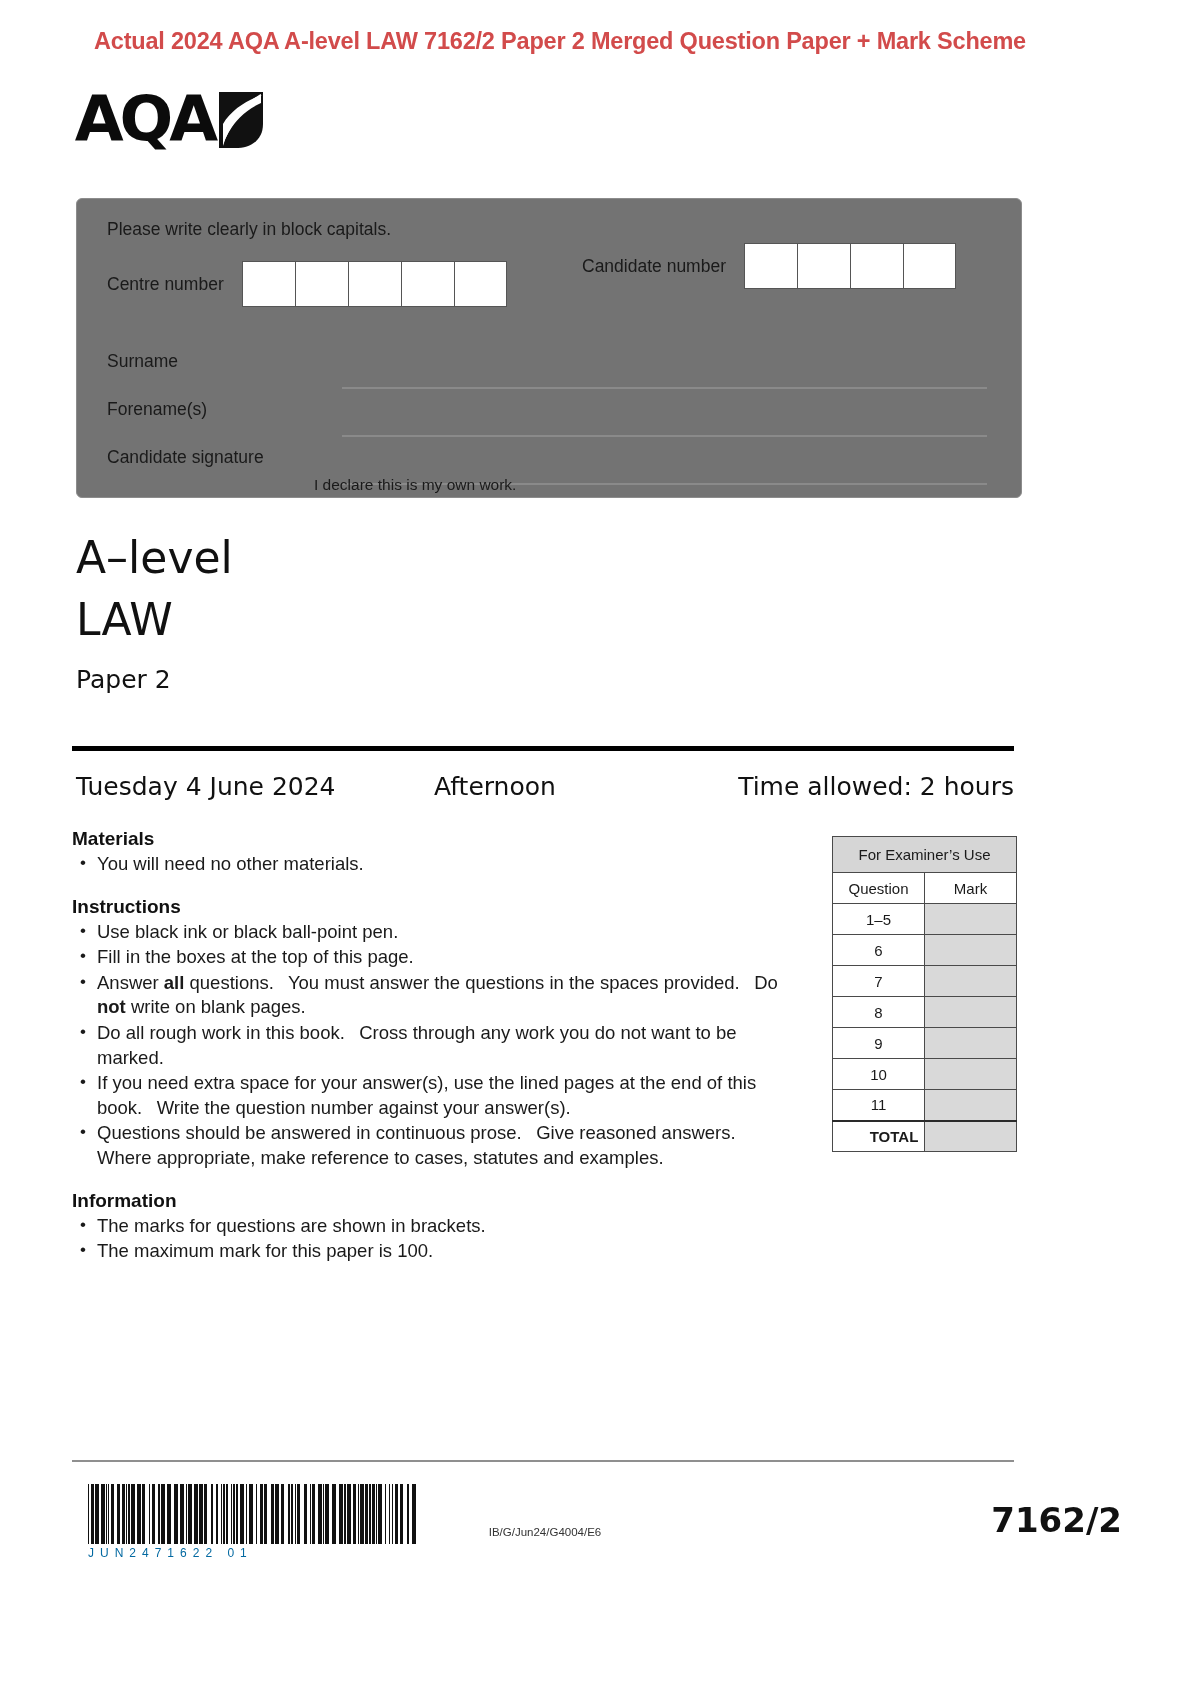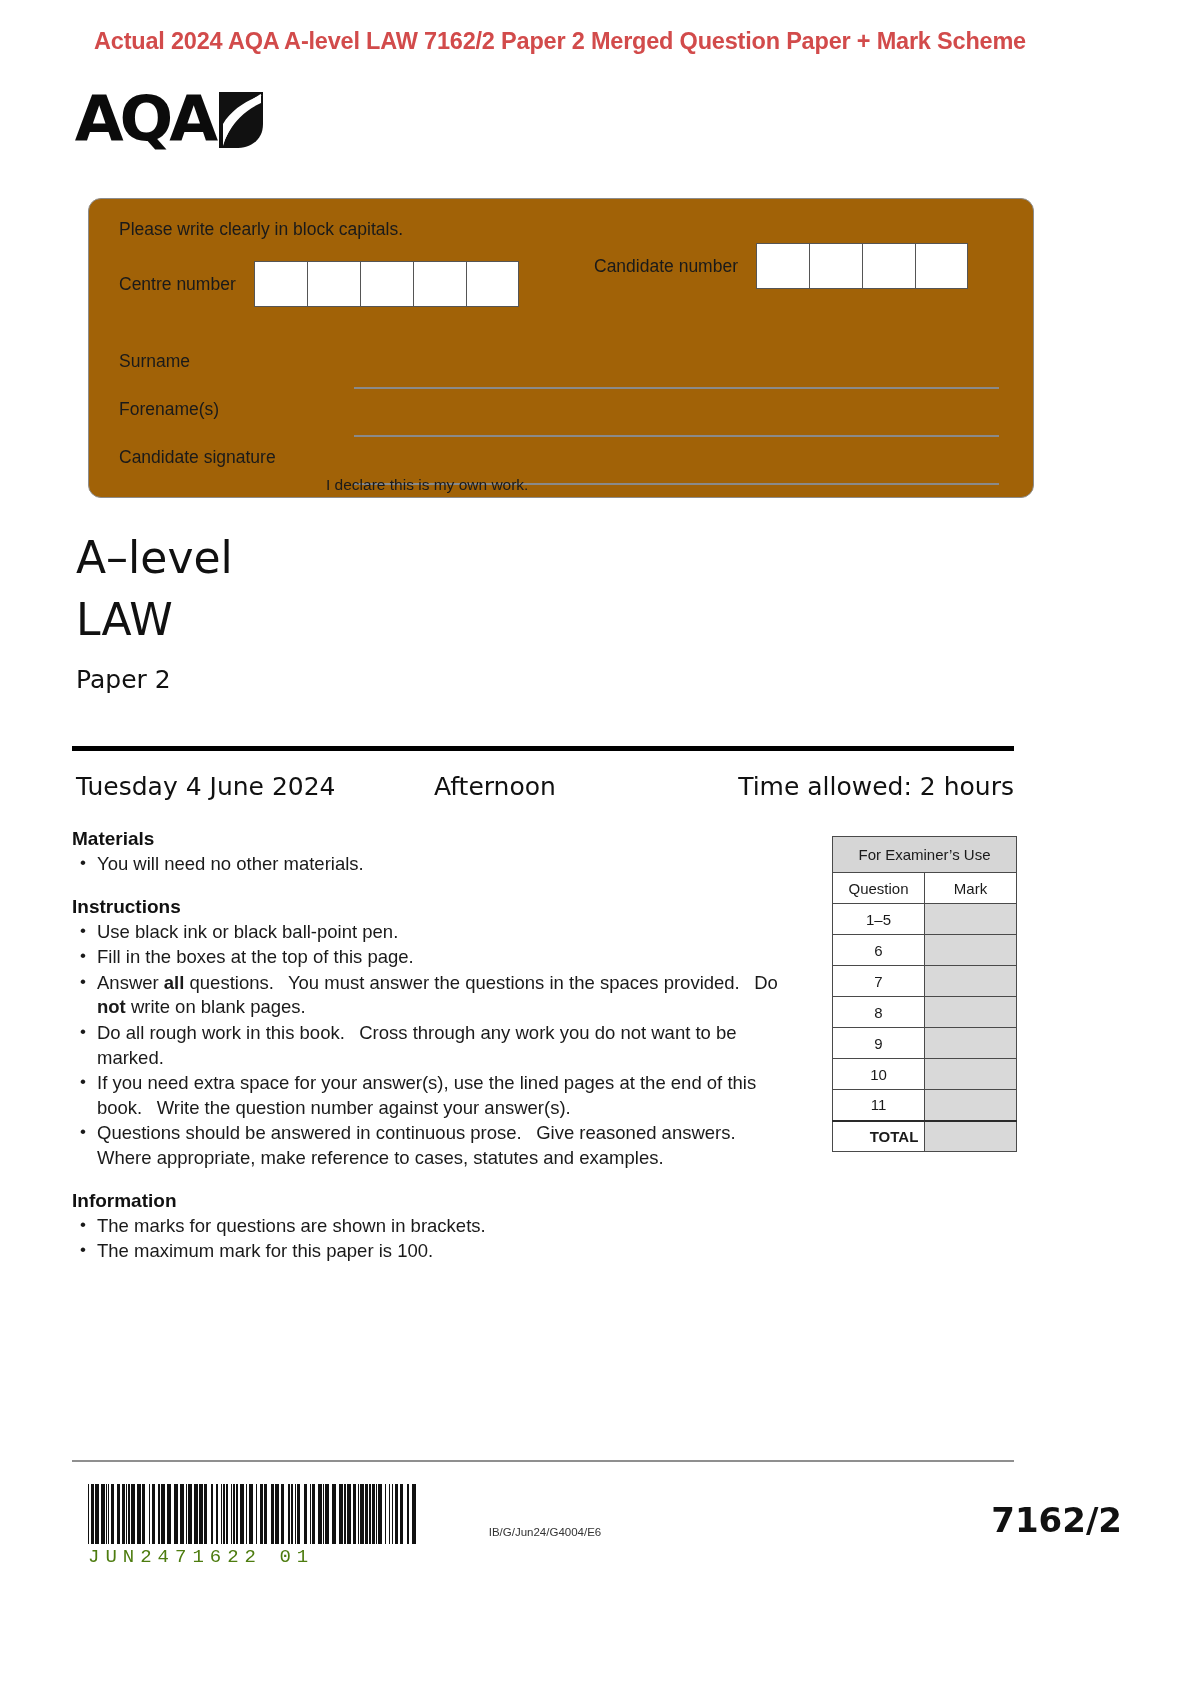--- a/index.html
+++ b/index.html
@@ -59,23 +59,22 @@
   .logo-mark svg { display: block; }
 
   
   .cand-box {
     position: absolute;
     top: 198px;
     left: 76px;
     width: 946px;
     height: 300px;
     border: 1.4px solid #8c8c8c;
-    border-radius: 13px;
-    background: #a16207;
-    margin-left: 12px;
+    border-radius: 6px;
+    background: #737373;
   }
   .cand-instruction {
     position: absolute;
     top: 20px;
     left: 30px;
     font-size: 17.5px;
     color: #1a1a1a;
   }
   .num-row {
     position: absolute;
@@ -249,24 +248,24 @@
     display: flex;
     align-items: stretch;
     overflow: hidden;
   }
   .barcode .bar { background: #111; height: 100%; }
   .barcode-digits {
     position: absolute;
     top: 1546px;
     left: 88px;
     width: 330px;
-    font-family: Liberation Mono, monospace;
-    font-size: 19px;
+    font-family: Liberation Sans, sans-serif;
+    font-size: 12px;
     letter-spacing: 6px;
-    color: #4d7c0f;
+    color: #0369a1;
   }
   .doc-code {
     position: absolute;
     top: 1526px;
     left: 0;
     width: 1090px;
     text-align: center;
     font-size: 11.5px;
     color: #333;
   }

